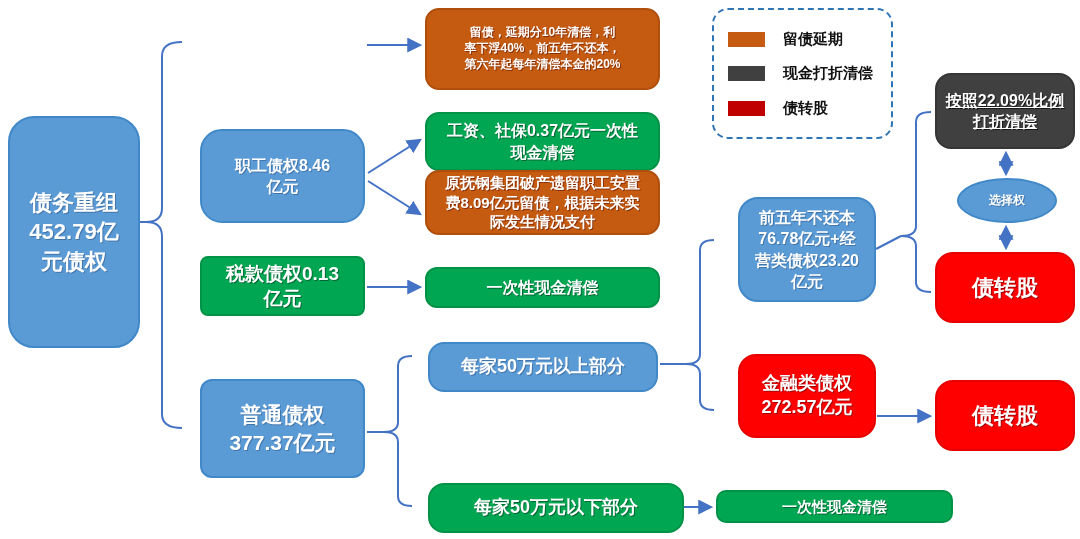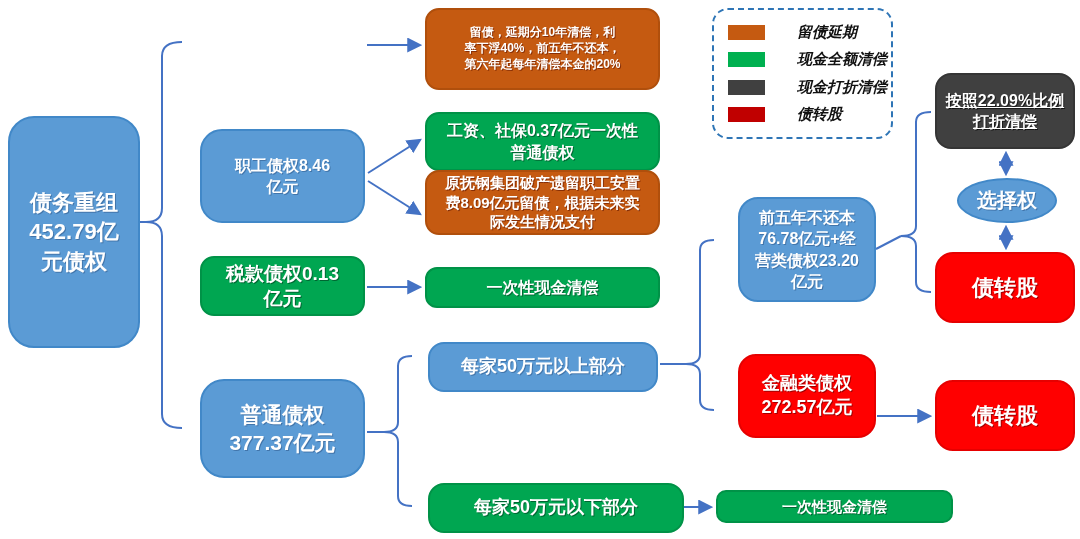--- a/index.html
+++ b/index.html
@@ -17,21 +17,21 @@
   .green {background:#00A651;border:2px solid #009247;text-shadow:1px 1px 0 rgba(0,90,45,.85);}
   .red   {background:#FF0000;border:2px solid #e60000;text-shadow:1px 1px 0 rgba(140,0,0,.85);}
   .gray  {background:#404040;border:2px solid #353535;text-shadow:1px 1px 0 rgba(0,0,0,.6);}
   #connectors{position:absolute;left:0;top:0;width:1080px;height:539px;pointer-events:none;}
   #legend{
     position:absolute;left:712px;top:8px;width:181px;height:131px;
     border:2px dashed #2E75B6;border-radius:16px;box-sizing:border-box;
     display:flex;flex-direction:column;justify-content:space-evenly;padding:4px 14px;
     background:#ffffff;
   }
-  .legend-row{display:flex;align-items:center;gap:32px;font-style:italic;}
+  .legend-row{display:flex;align-items:center;gap:18px;}
   .legend-swatch{width:37px;height:15px;flex:none;}
   .legend-label{
     font-family:"Liberation Serif","DejaVu Serif",serif;
     font-size:15px;color:#111111;font-weight:600;white-space:nowrap;
   }
 </style>
 </head>
 <body>
 
 <div id="canvas">
@@ -69,63 +69,59 @@
       <line x1="1006" y1="237" x2="1006" y2="248" marker-end="url(#arr)"></line>
     </g>
   </svg>
 
   <div id="legend">
     <div class="legend-row">
       <span class="legend-swatch" style="background: rgb(197, 90, 17);"></span>
       <span class="legend-label">留债延期</span>
     </div>
     <div class="legend-row">
-      <span class="legend-swatch" style="background: rgb(0, 176, 80);"></span>
-      <span class="legend-label">现金全额清偿</span>
-    </div>
-    <div class="legend-row">
       <span class="legend-swatch" style="background: rgb(64, 64, 64);"></span>
       <span class="legend-label">现金打折清偿</span>
     </div>
     <div class="legend-row">
       <span class="legend-swatch" style="background: rgb(192, 0, 0);"></span>
       <span class="legend-label">债转股</span>
     </div>
   </div>
 
   <div class="node blue" style="left:8px;top:116px;width:132px;height:232px;border-radius:26px;font-size:22px;">债务重组
 452.79亿
 元债权</div>
 
   <div class="node blue" style="left:200px;top:129px;width:165px;height:94px;border-radius:22px;font-size:16px;">职工债权8.46
 亿元</div>
-  <div class="node green" style="left:200px;top:256px;width:165px;height:60px;border-radius:14px;font-size:19px;">税款债权0.13
+  <div class="node green" style="left:200px;top:256px;width:165px;height:60px;border-radius:8px;font-size:19px;">税款债权0.13
 亿元</div>
-  <div class="node blue" style="left:200px;top:379px;width:165px;height:99px;border-radius:24px;font-size:21px;text-align:center;">普通债权
+  <div class="node blue" style="left:200px;top:379px;width:165px;height:99px;border-radius:12px;font-size:21px;text-align:center;">普通债权
 377.37亿元</div>
 
   <div class="node orange" style="left:425px;top:8px;width:235px;height:82px;border-radius:14px;font-size:12px;">留债，延期分10年清偿，利
 率下浮40%，前五年不还本，
 第六年起每年清偿本金的20%</div>
   <div class="node green" style="left:425px;top:112px;width:235px;height:59px;border-radius:14px;font-size:16px;">工资、社保0.37亿元一次性
-普通债权</div>
+现金清偿</div>
   <div class="node orange" style="left:425px;top:170px;width:235px;height:65px;border-radius:14px;font-size:15px;">原抚钢集团破产遗留职工安置
 费8.09亿元留债，根据未来实
 际发生情况支付</div>
   <div class="node green" style="left:425px;top:267px;width:235px;height:41px;border-radius:12px;font-size:16px;">一次性现金清偿</div>
   <div class="node blue" style="left:428px;top:342px;width:230px;height:50px;border-radius:16px;font-size:18px;">每家50万元以上部分</div>
   <div class="node green" style="left:428px;top:483px;width:256px;height:50px;border-radius:16px;font-size:18px;">每家50万元以下部分</div>
 
   <div class="node blue" style="left:738px;top:197px;width:138px;height:105px;border-radius:20px;font-size:16px;">前五年不还本
 76.78亿元+经
 营类债权23.20
 亿元</div>
   <div class="node red" style="left:738px;top:354px;width:138px;height:84px;border-radius:18px;font-size:18px;">金融类债权
 272.57亿元</div>
   <div class="node green" style="left:716px;top:490px;width:237px;height:33px;border-radius:10px;font-size:15px;">一次性现金清偿</div>
 
   <div class="node gray" style="left:935px;top:73px;width:140px;height:76px;border-radius:16px;font-size:16px;text-decoration:underline;">按照22.09%比例
 打折清偿</div>
-  <div class="node blue" style="left:957px;top:178px;width:100px;height:45px;border-radius:50%;font-size:20px;">选择权</div>
+  <div class="node blue" style="left:957px;top:178px;width:100px;height:45px;border-radius:50%;font-size:12px;">选择权</div>
   <div class="node red" style="left:935px;top:252px;width:140px;height:71px;border-radius:18px;font-size:22px;">债转股</div>
   <div class="node red" style="left:935px;top:380px;width:140px;height:71px;border-radius:18px;font-size:22px;">债转股</div>
 
 </div>
 
 </body></html>

